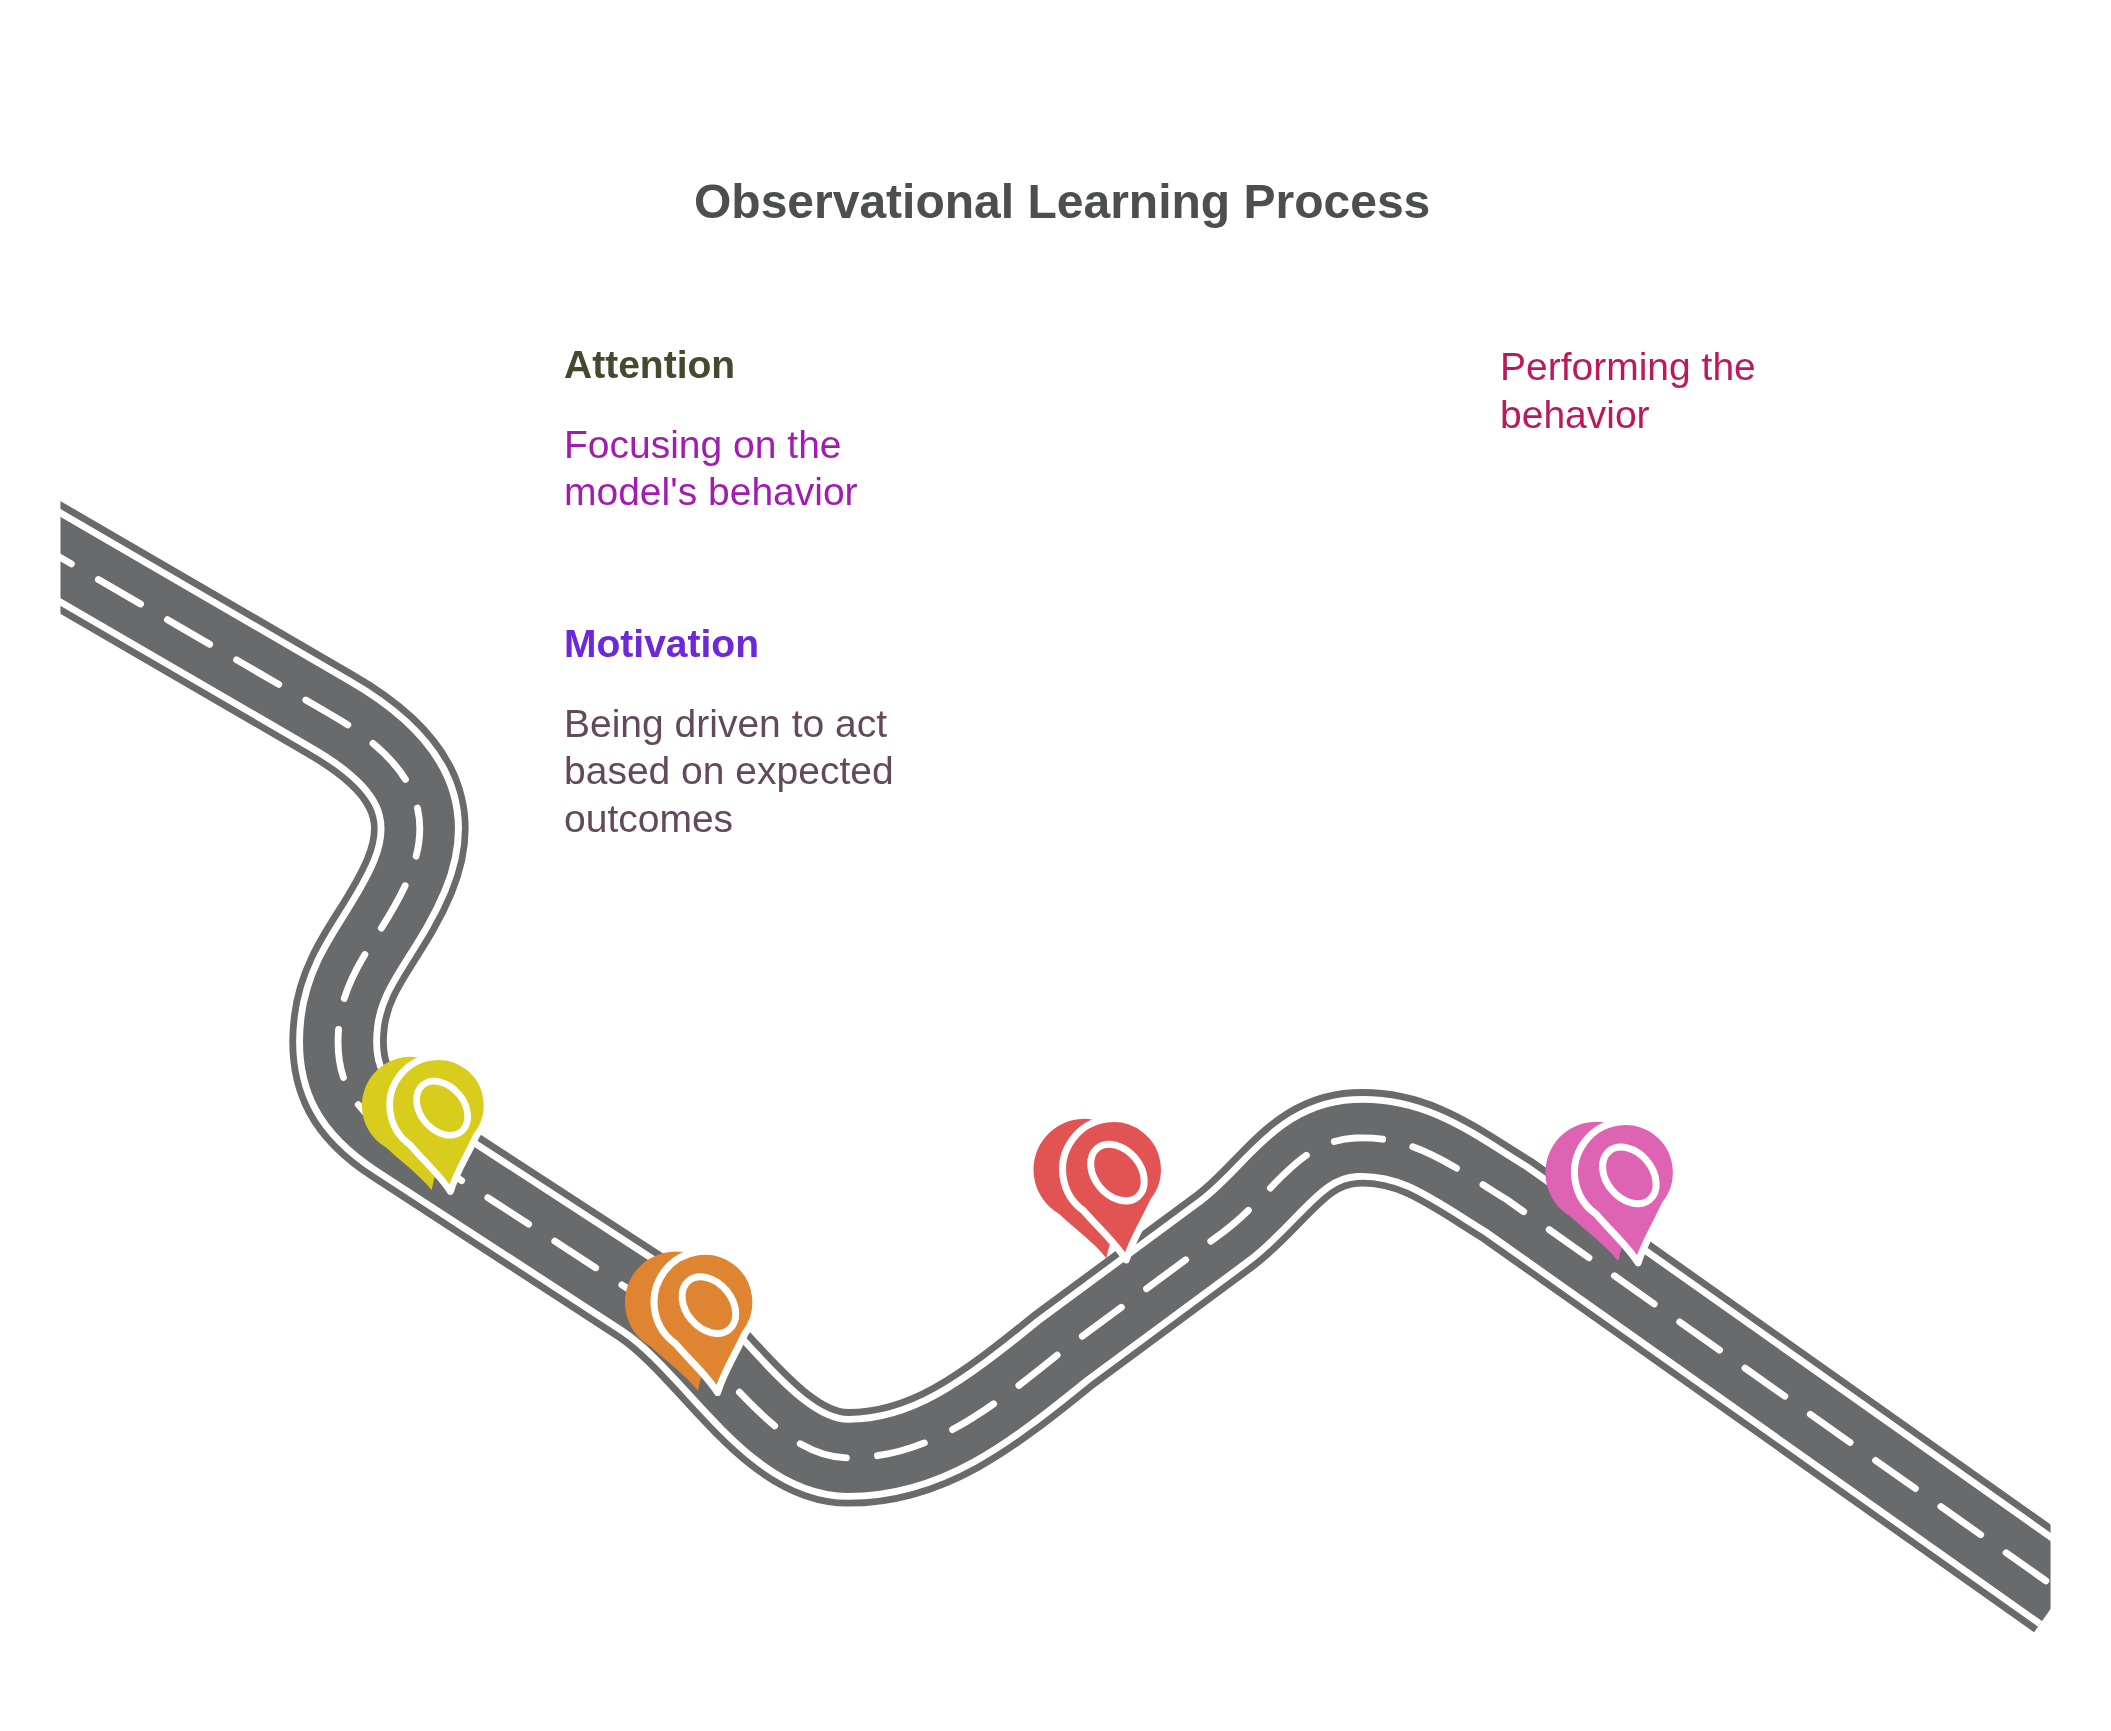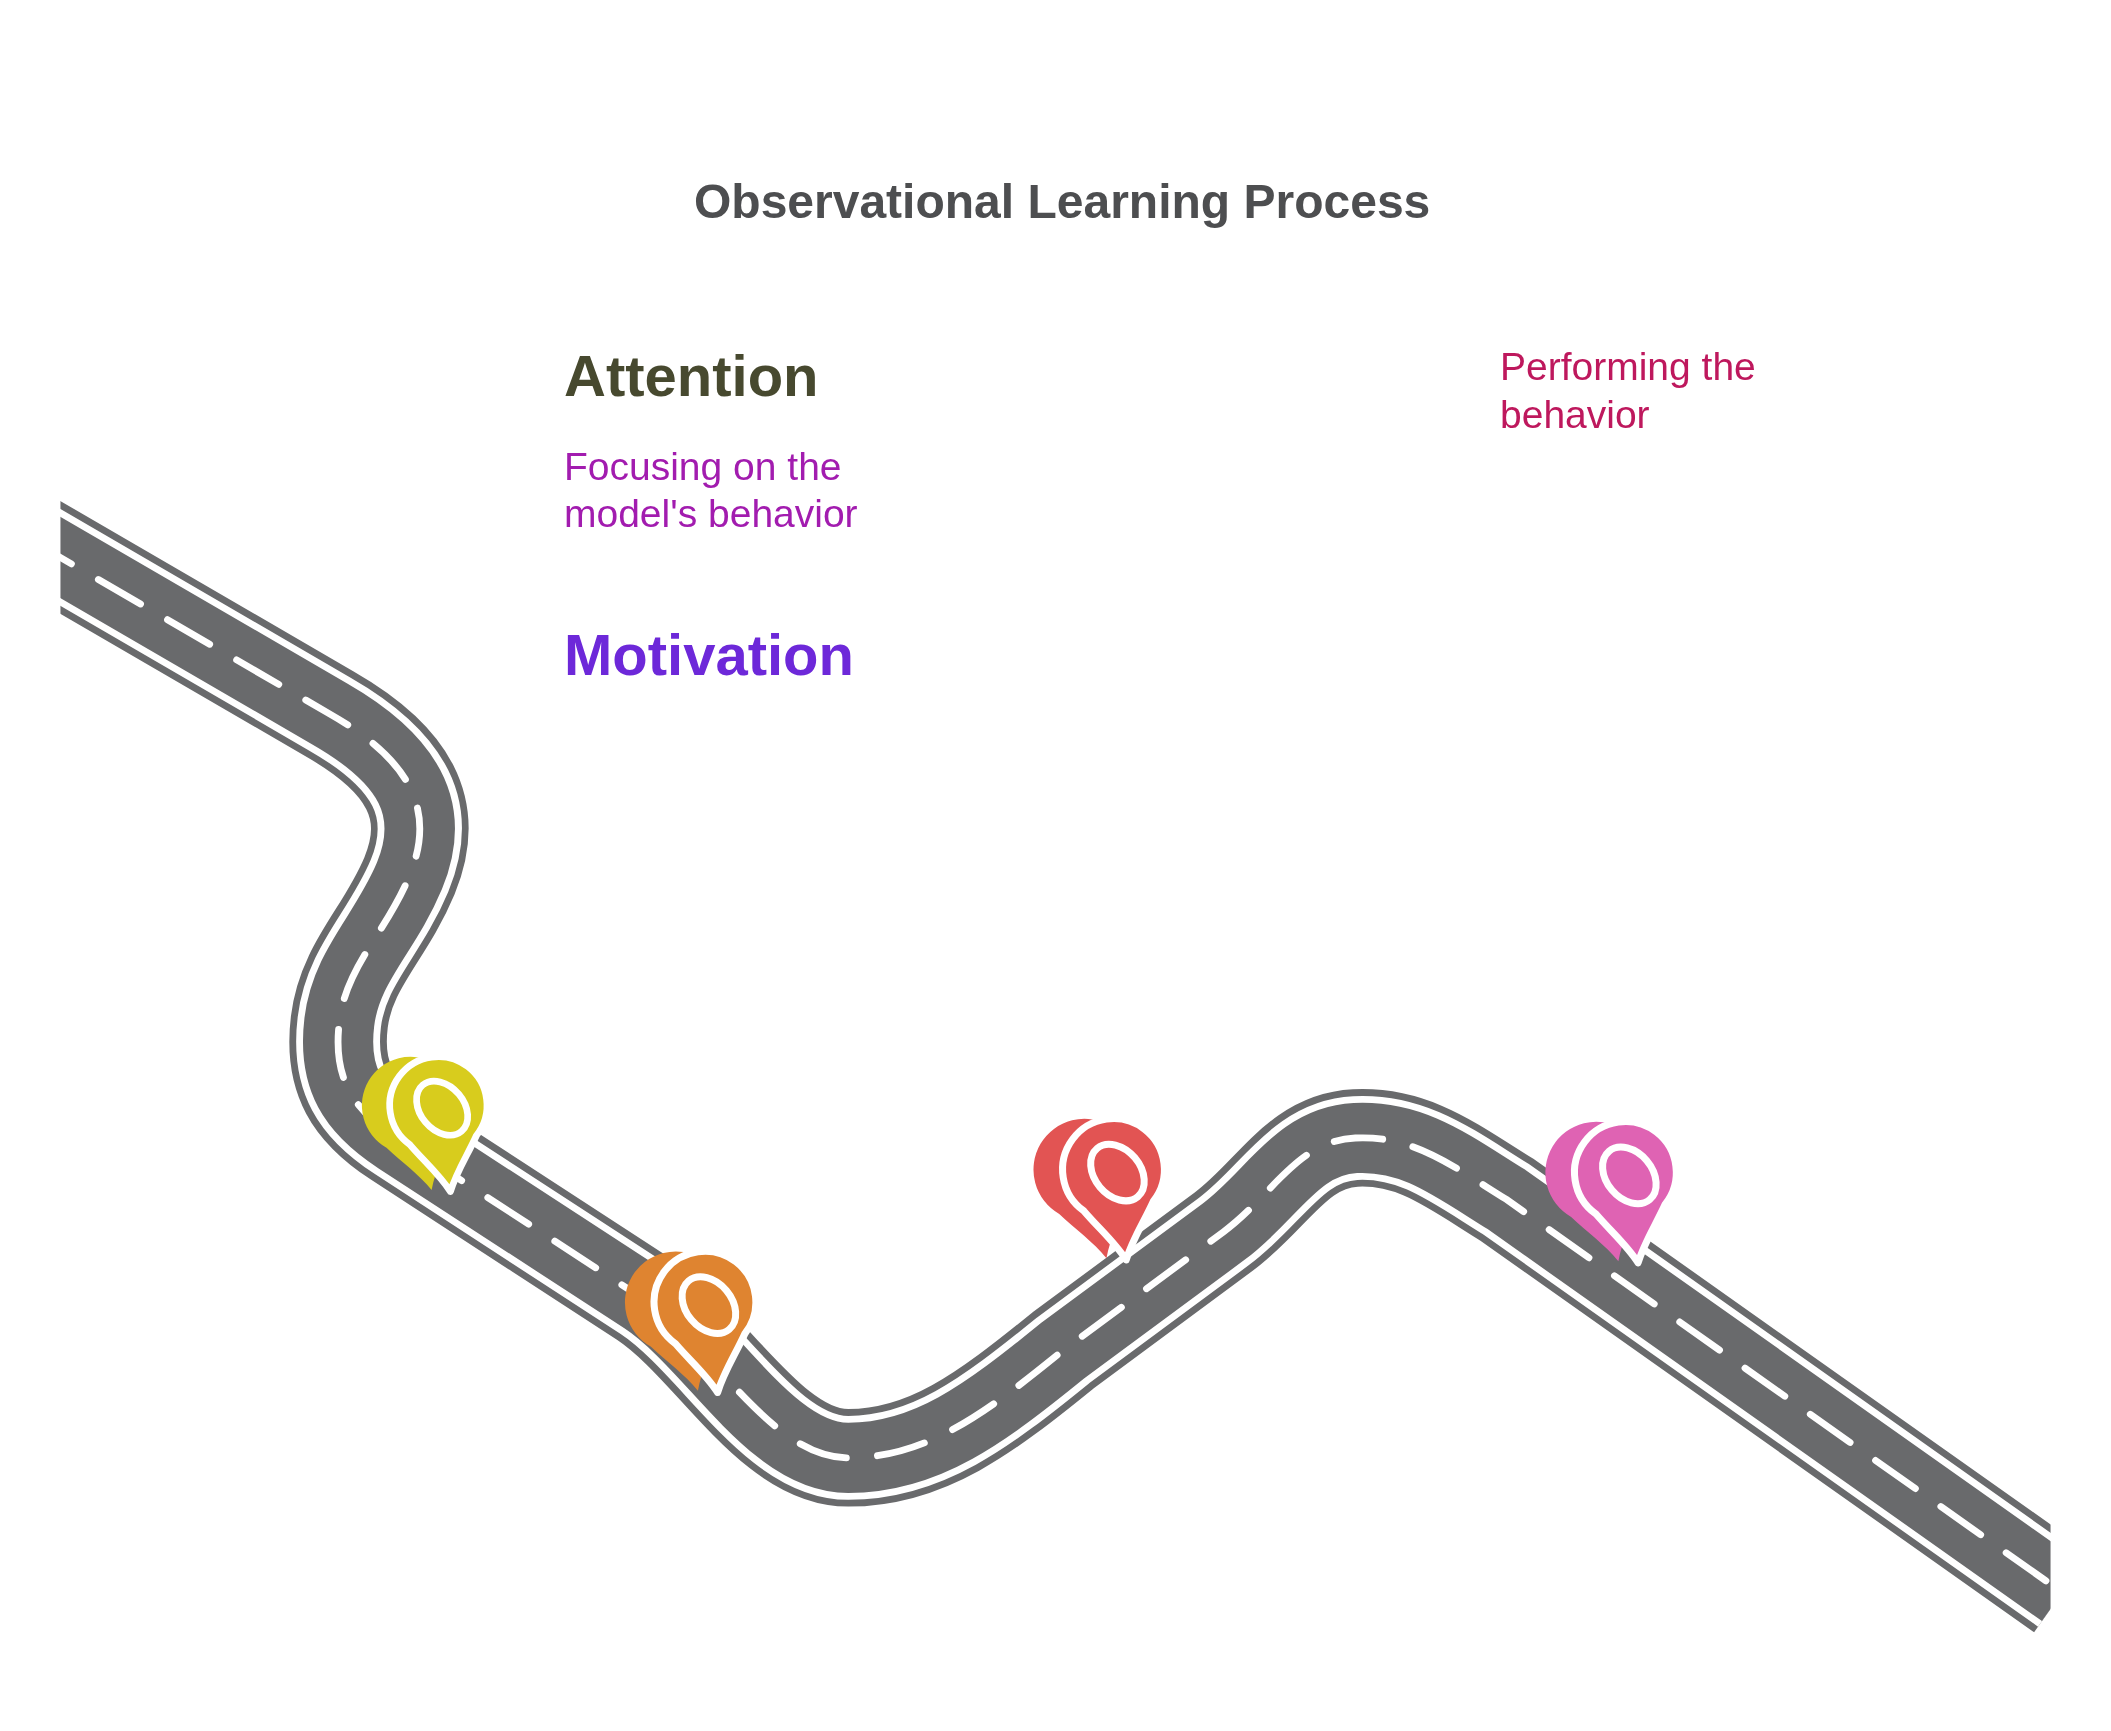--- a/index.html
+++ b/index.html
@@ -15,21 +15,21 @@
 
   h1.title {
     position:absolute; left:694px; top:174px;
     margin:0;
     font-size:48px; font-weight:700;
     letter-spacing:0px;
   }
   .stage { position:absolute; width:380px; }
   .stage h3 {
     margin:0 0 33px 0;
-    font-size:58px; font-weight:700;
+    font-size:39px; font-weight:700;
     line-height:1.15;
   }
   .stage p {
     margin:0;
     font-size:39px; font-weight:400;
     line-height:1.22;
   }
   #stage-attention    { left:564px;  top:343px; }
   #stage-retention    { left:1032px; top:343px; }
   #stage-reproduction { left:1500px; top:343px; }
@@ -92,16 +92,17 @@
     <p style="color: #a21caf;">Focusing on the model's behavior</p>
   </div>
 
 
   <div class="stage" id="stage-reproduction">
     <p style="color: #be185d;">Performing the behavior</p>
   </div>
 
   <div class="stage" id="stage-motivation">
     <h3 style="color: #6d28d9;">Motivation</h3>
+    <p style="color: rgb(98, 73, 91);">Being driven to act based on expected outcomes</p>
   </div>
 
 </div>
 
 
 </body></html>

